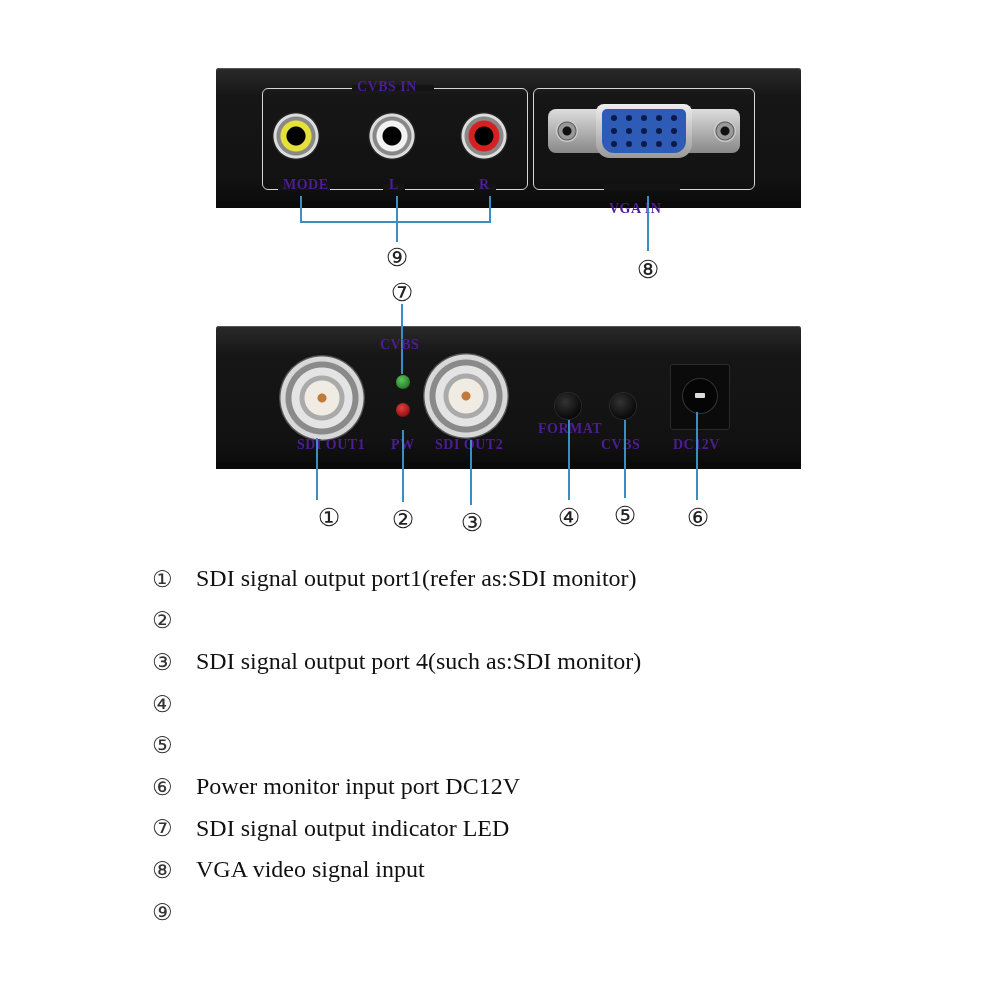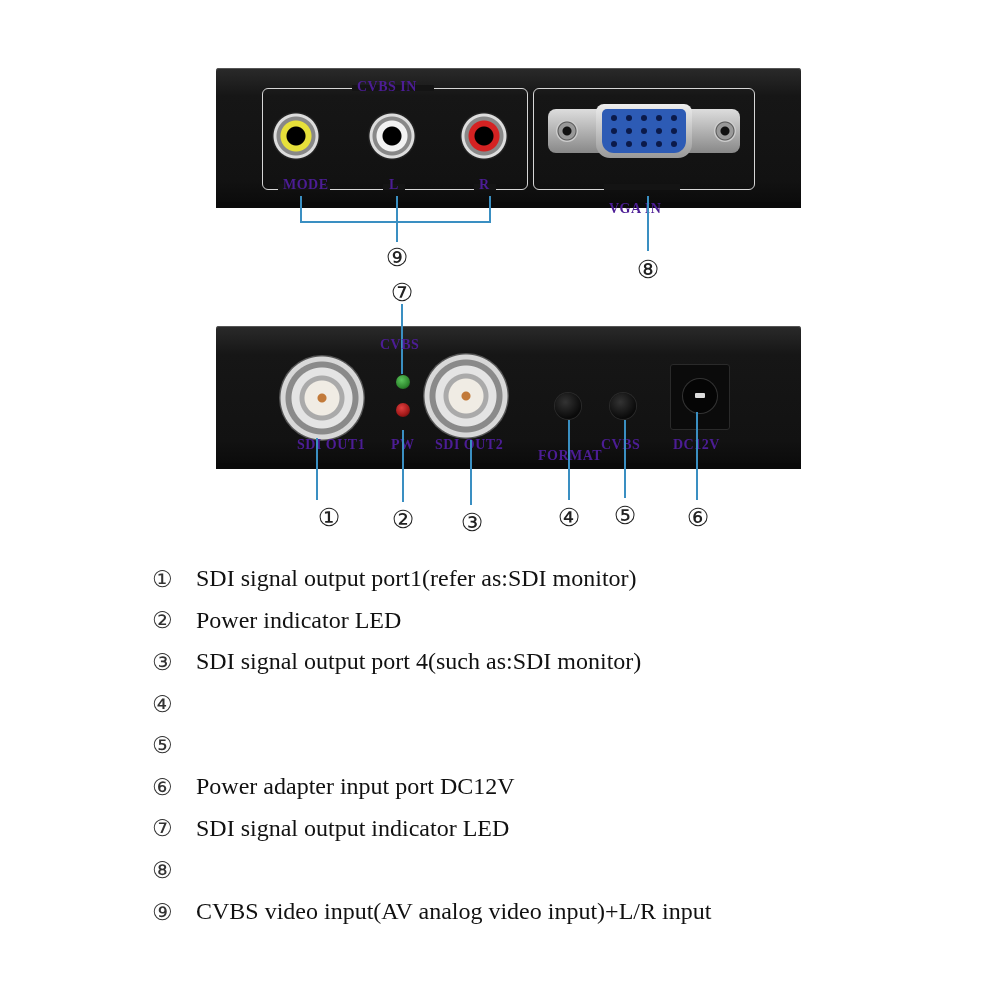--- a/index.html
+++ b/index.html
@@ -101,21 +101,21 @@
 <div class="bnc" style="left:423px;top:353px;"></div>
 <div class="btn" style="left:555px;top:393px;"></div>
 <div class="btn" style="left:610px;top:393px;"></div>
 <div class="dc">
   <div class="hole"></div>
     <div class="pin"></div>
 </div>
 <div class="silk" style="left:297px;top:437px;">SDI OUT1</div>
 <div class="silk" style="left:391px;top:437px;">PW</div>
 <div class="silk" style="left:435px;top:437px;">SDI OUT2</div>
-<div class="silk" style="left:538px;top:448px;">FORMAT</div>
+<div class="silk" style="left:538px;top:421px;">FORMAT</div>
 <div class="silk" style="left:601px;top:437px;">CVBS</div>
 <div class="silk" style="left:673px;top:437px;">DC12V</div>
 
 <div class="ln" style="left:316px;top:438px;width:2px;height:62px;"></div>
 <div class="ln" style="left:402px;top:430px;width:2px;height:72px;"></div>
 <div class="ln" style="left:470px;top:440px;width:2px;height:65px;"></div>
 <div class="ln" style="left:568px;top:420px;width:2px;height:80px;"></div>
 <div class="ln" style="left:624px;top:420px;width:2px;height:78px;"></div>
 <div class="ln" style="left:696px;top:412px;width:2px;height:88px;"></div>
 <div class="num" style="left:329px;top:505px;">①</div>
@@ -125,40 +125,39 @@
 <div class="num" style="left:625px;top:503px;">⑤</div>
 <div class="num" style="left:698px;top:505px;">⑥</div>
 
 <div class="legend">
   <div class="legend-item">
       <span class="marker">①</span>
       <span>SDI signal output port1(refer as:SDI monitor)</span>
     </div>
   <div class="legend-item">
       <span class="marker">②</span>
-      <span>Power indicator LED</span>
     </div>
   <div class="legend-item">
       <span class="marker">③</span>
       <span>SDI signal output port 4(such as:SDI monitor)</span>
     </div>
   <div class="legend-item">
       <span class="marker">④</span>
     </div>
   <div class="legend-item">
       <span class="marker">⑤</span>
     </div>
   <div class="legend-item">
       <span class="marker">⑥</span>
-      <span>Power adapter input port DC12V</span>
+      <span>Power monitor input port DC12V</span>
     </div>
   <div class="legend-item">
       <span class="marker">⑦</span>
       <span>SDI signal output indicator LED</span>
     </div>
   <div class="legend-item">
       <span class="marker">⑧</span>
+      <span>VGA video signal input</span>
     </div>
   <div class="legend-item">
       <span class="marker">⑨</span>
-      <span>CVBS video input(AV analog video input)+L/R input</span>
     </div>
 </div>
 
 </body></html>

